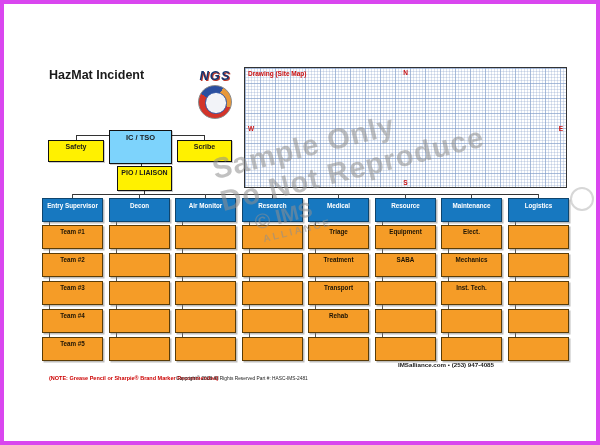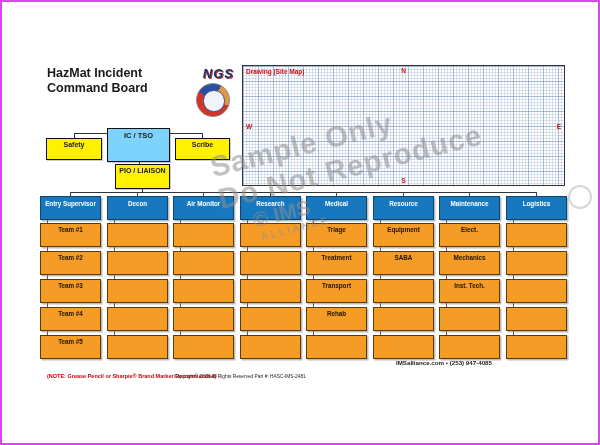--- a/index.html
+++ b/index.html
@@ -1,23 +1,23 @@
 <!DOCTYPE html>
 <html><head>
 <meta charset="utf-8">
 <style>
   html,body{margin:0;padding:0;background:#fff;}
   #stage{position:relative;width:600px;height:445px;background:#fff;
-         border:2px solid #d946ef;box-sizing:border-box;
+         border:4px solid #d946ef;box-sizing:border-box;
          box-shadow:0 2px 5px rgba(0,0,0,.18);overflow:hidden;
          font-family:"Liberation Sans",sans-serif;color:#1a1a1a;padding-left:48px;}
 
   
   #title{position:absolute;left:45px;top:64px;font-size:12.5px;font-weight:bold;line-height:15px;}
-  #ngs{position:absolute;left:190px;top:64px;width:42px;text-align:right;}
+  #ngs{position:absolute;left:190px;top:64px;width:42px;text-align:center;}
   #ngs .ngstext{font-style:italic;font-weight:900;font-size:13px;color:#17356f;
                 text-shadow:1px 1px 0 #c0392b;letter-spacing:1px;}
   #ngs .seal{width:32px;height:32px;border-radius:50%;margin:2px auto 0;border:1px solid #8a8a8a;
              background:conic-gradient(from 210deg,#d3342a 0 90deg,#2b4fa0 0 180deg,#e8983a 0 260deg,#d3342a 0 360deg);
              position:relative;}
   #ngs .seal::after{content:"";position:absolute;left:20%;top:20%;width:60%;height:60%;
              border-radius:50%;background:#f2f3f8;border:1px solid #2b4fa0;}
 
   
   #draw{position:absolute;left:240px;top:63px;width:323px;height:121px;
@@ -77,21 +77,20 @@
   #brand .sq{width:5px;height:5px;}
   #brand .alliance{font-size:7.3px;font-weight:bold;letter-spacing:1.1px;color:#111;margin-top:-2px;}
 </style>
 </head>
 <body>
 
 <div id="stage">
 
   <div id="title">
     <div>HazMat Incident</div>
-    <div>Command Board</div>
   </div>
 
   <div id="ngs">
     <div class="ngstext">NGS</div>
     <div class="seal"></div>
   </div>
 
   <div id="draw">
     <span id="draw-label" class="redlbl">Drawing (Site Map)</span>
     <span id="cN" class="redlbl">N</span>

